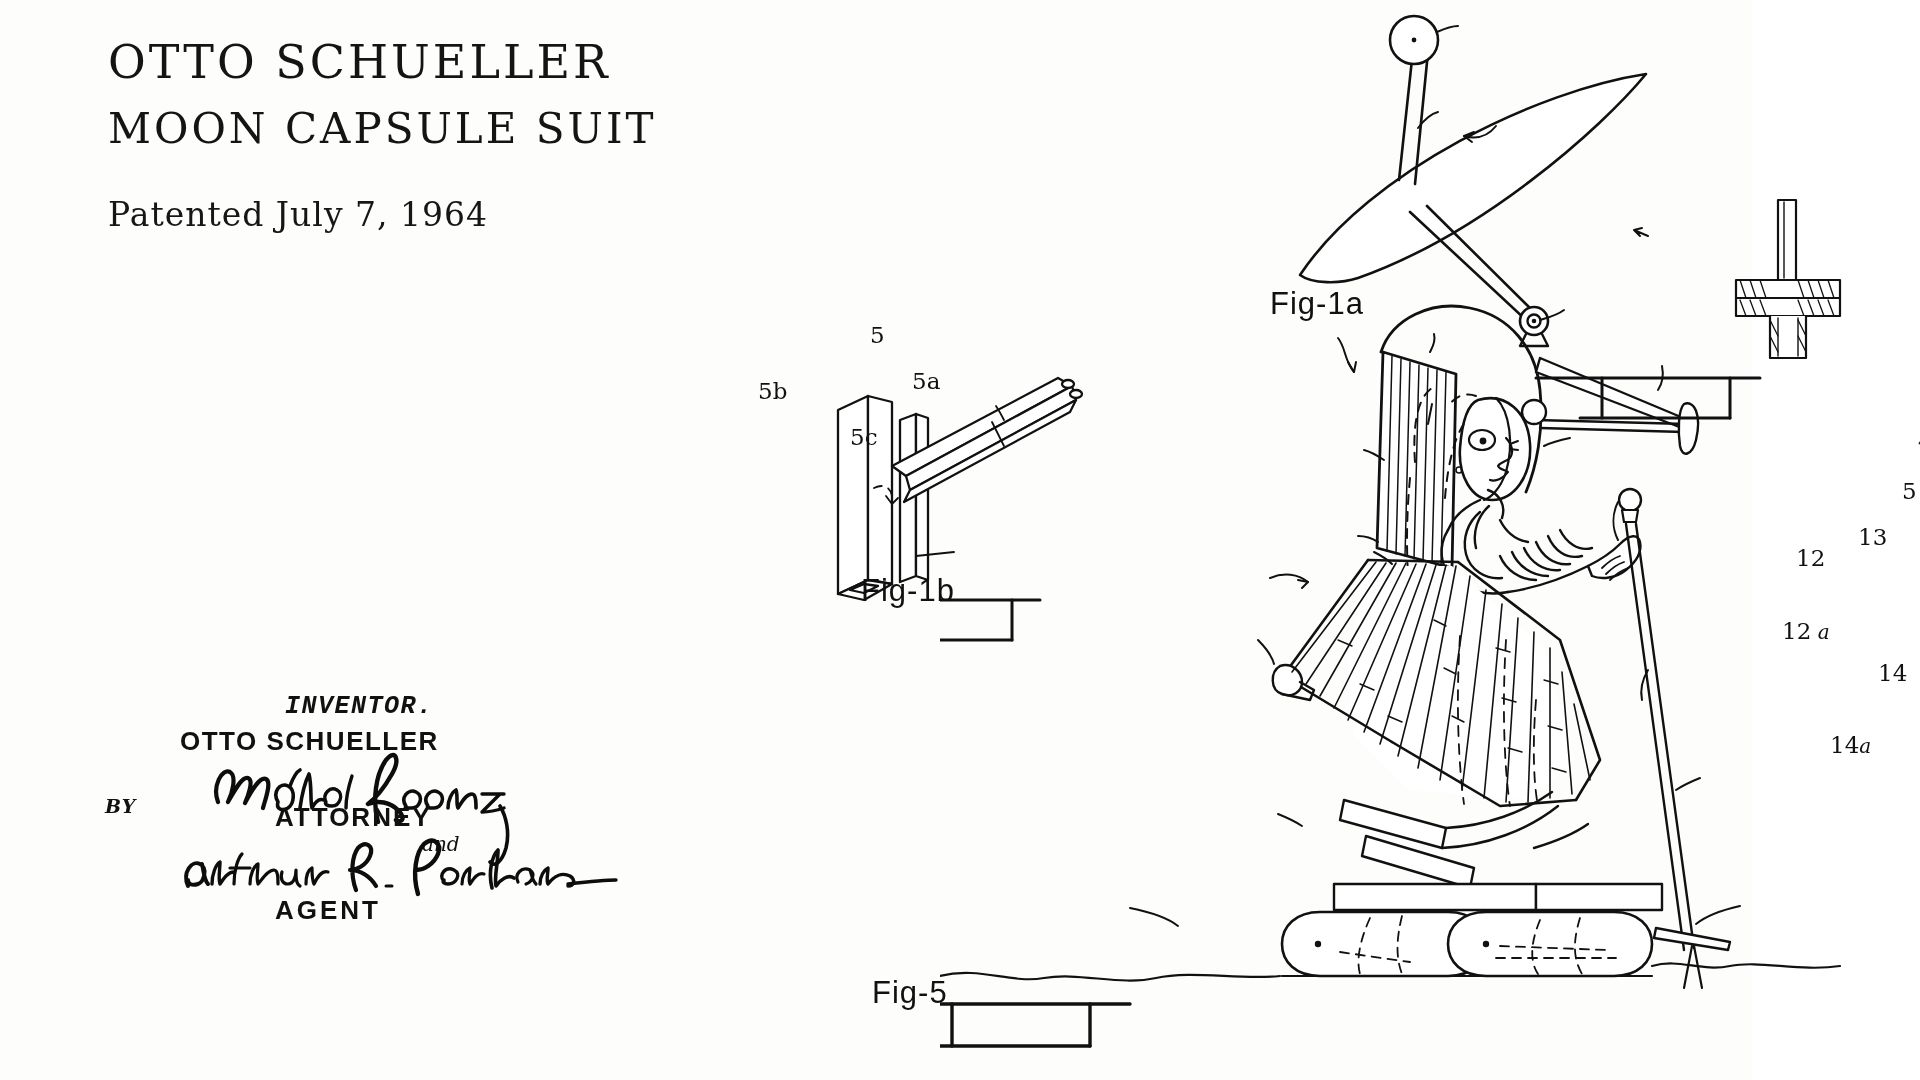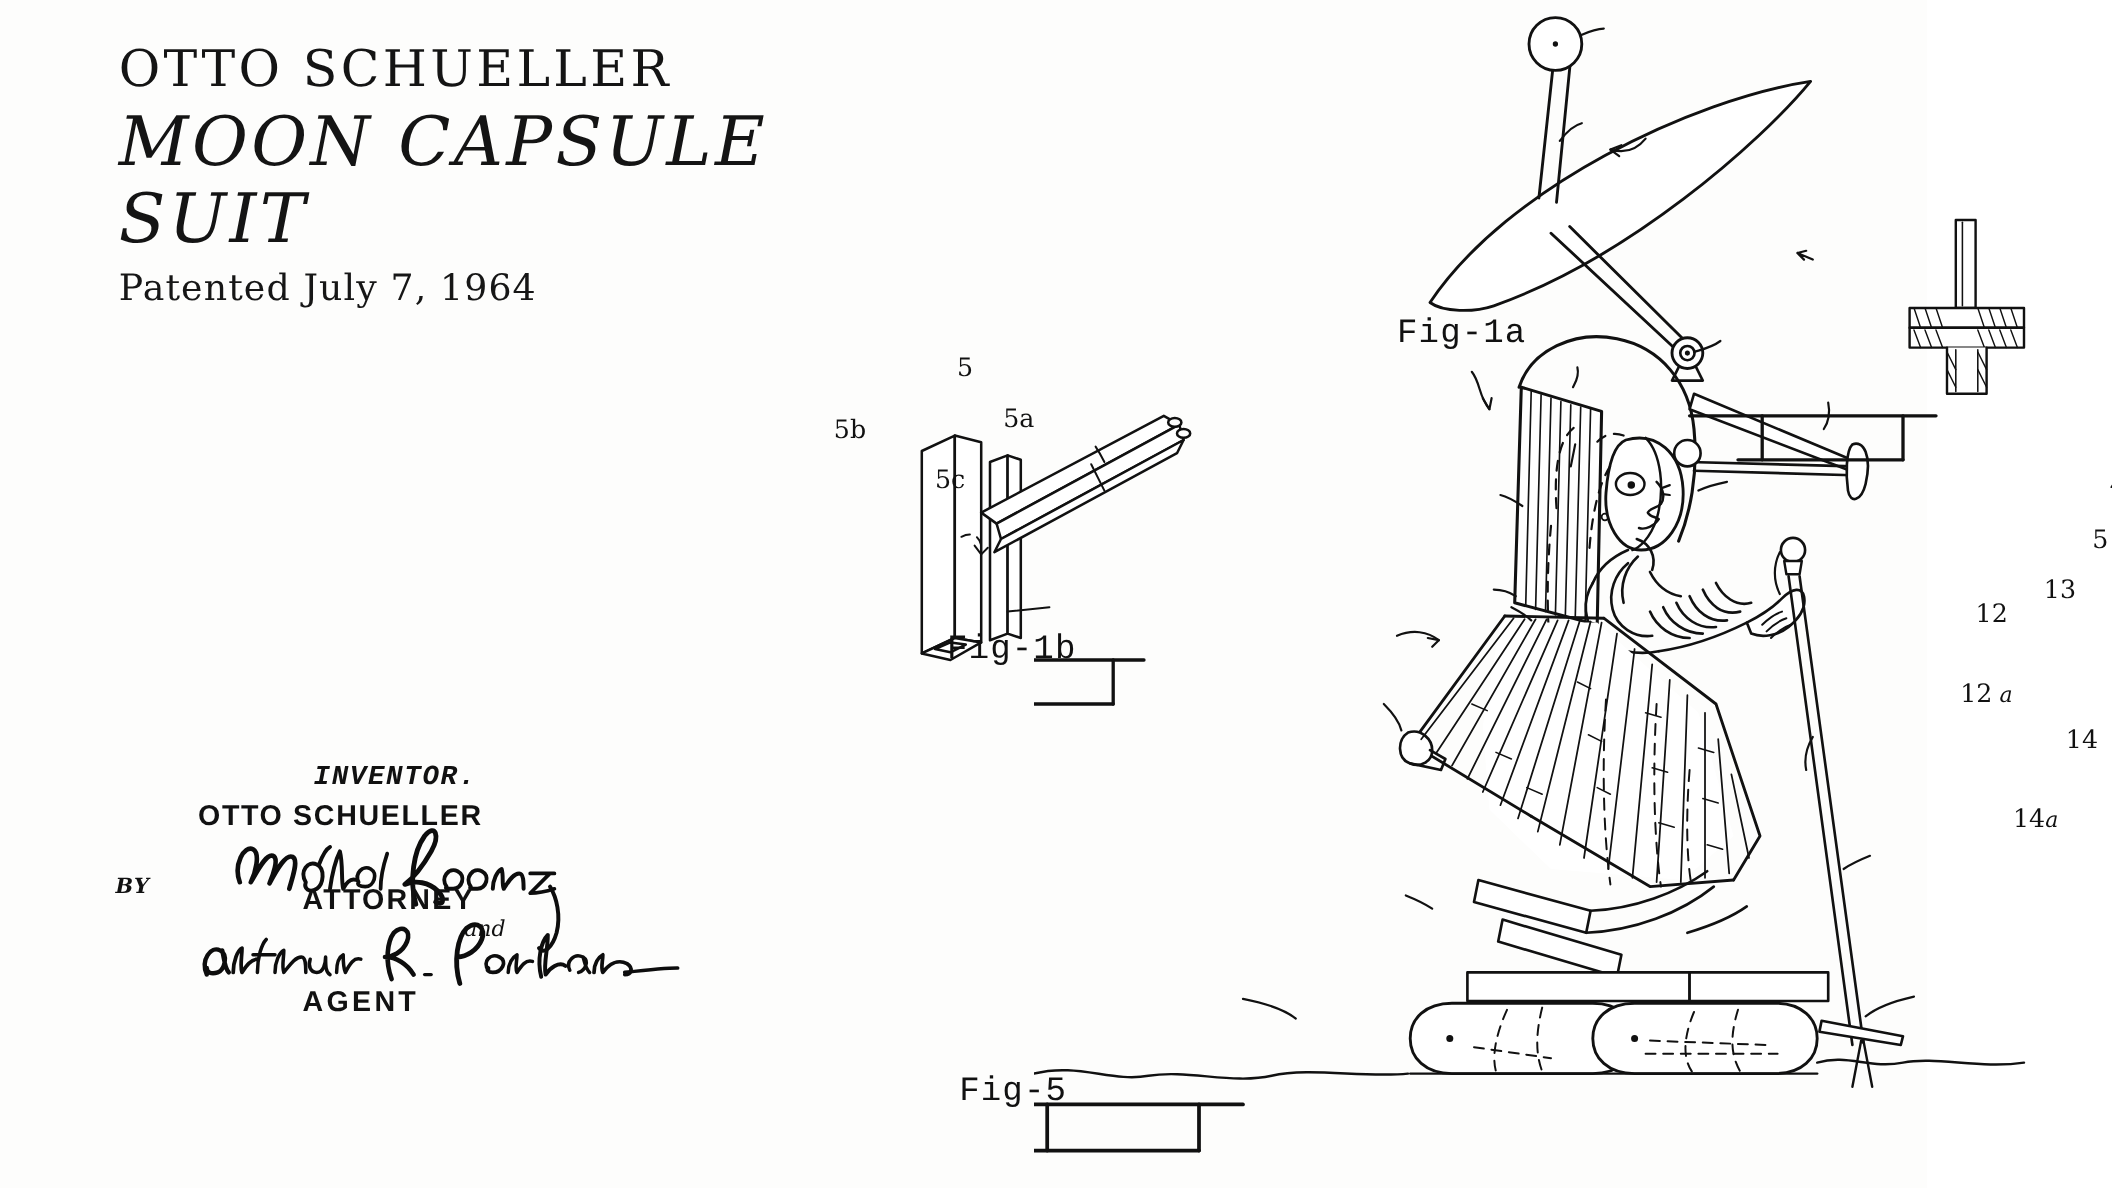--- a/index.html
+++ b/index.html
@@ -33,31 +33,31 @@
     font-weight: 400;
     letter-spacing: 2px;
     color: #141414;
   }
   .title-1 {
     font-size: 46px;
     line-height: 64px;
     letter-spacing: 3px;
   }
   .title-2 {
-    font-size: 62px;
+    font-size: 42px;
     line-height: 70px;
     letter-spacing: 3px;
-    font-style: italic;
   }
   .sub-line {
     font-family: "DejaVu Serif", serif;
     font-size: 33px;
     line-height: 56px;
     letter-spacing: 1px;
     color: #161616;
+    margin-top: 23px;
   }
 
   
   .sig-block {
     position: absolute;
     left: 100px;
     top: 690px;
     width: 560px;
     height: 260px;
   }
@@ -131,21 +131,21 @@
     font-family: "DejaVu Serif", serif;
     font-size: 23px;
     color: #111;
     letter-spacing: 0px;
     white-space: nowrap;
   }
   .ref i { font-style: italic; font-size: 20px; }
 
   .figlabel {
     position: absolute;
-    font-family: Liberation Mono, monospace;
+    font-family: Liberation Sans, sans-serif;
     font-size: 31px;
     letter-spacing: 1px;
     color: #111;
     white-space: nowrap;
   }
 </style>
 </head>
 <body>
 
 <div id="page">

